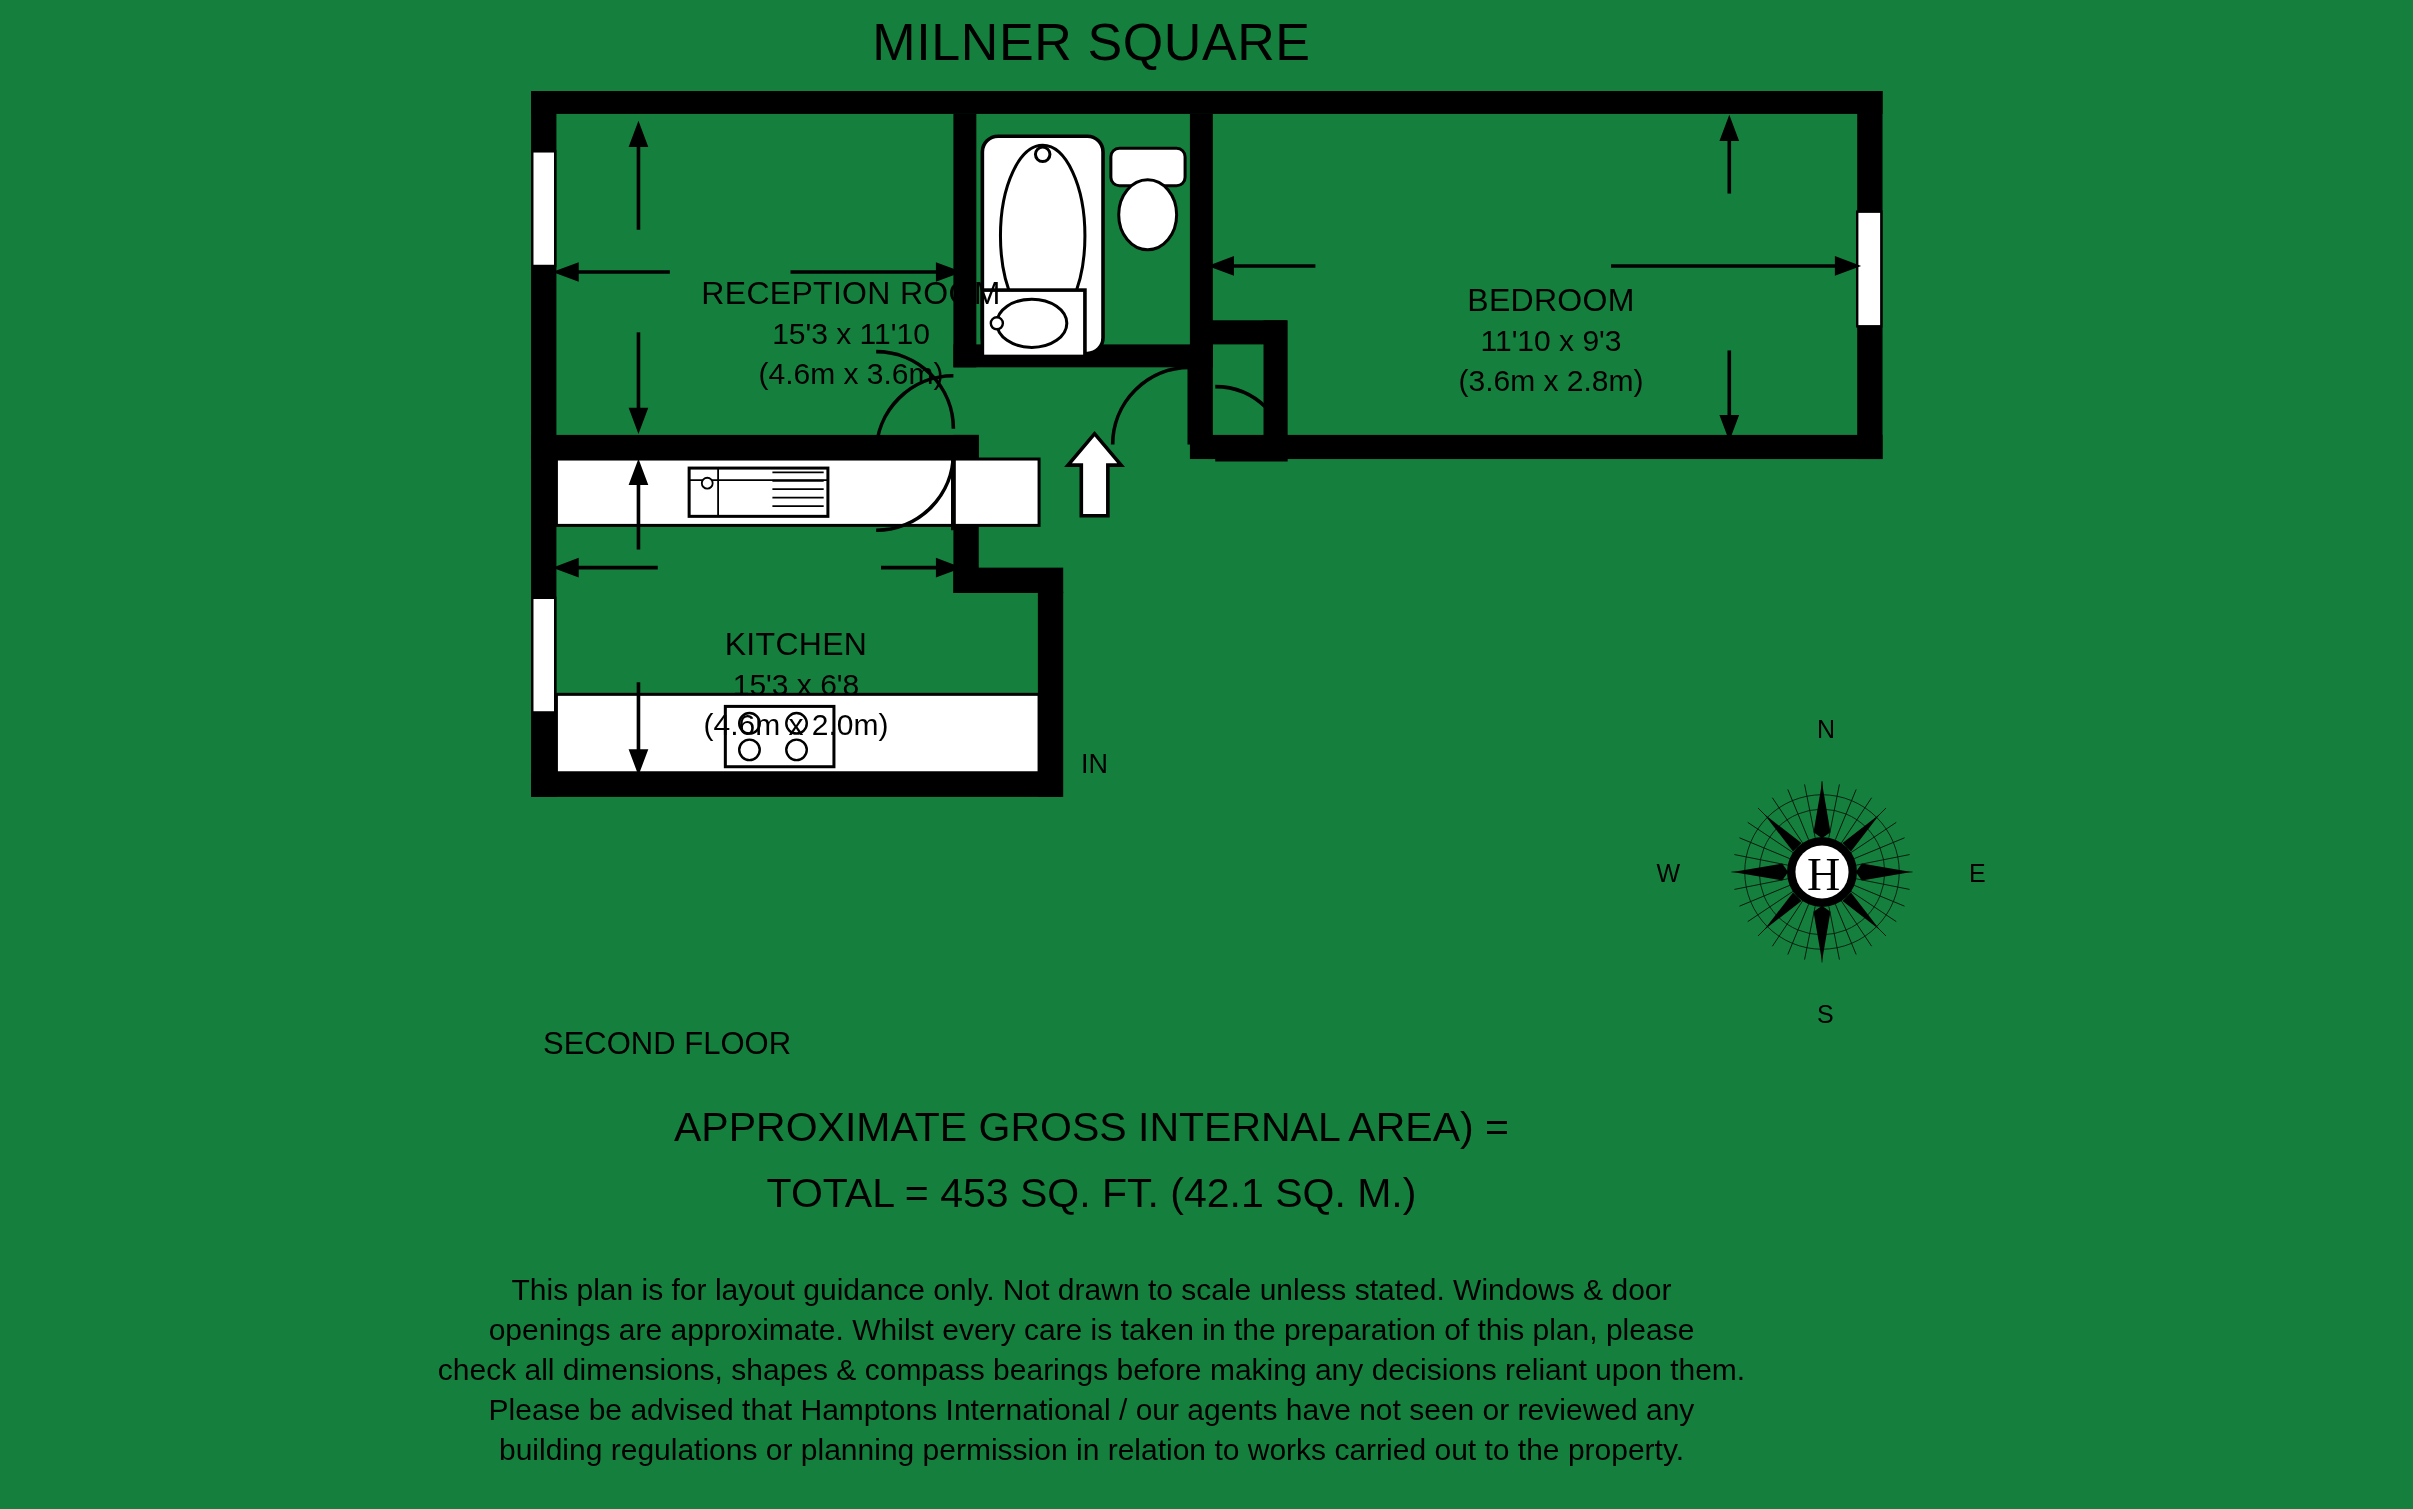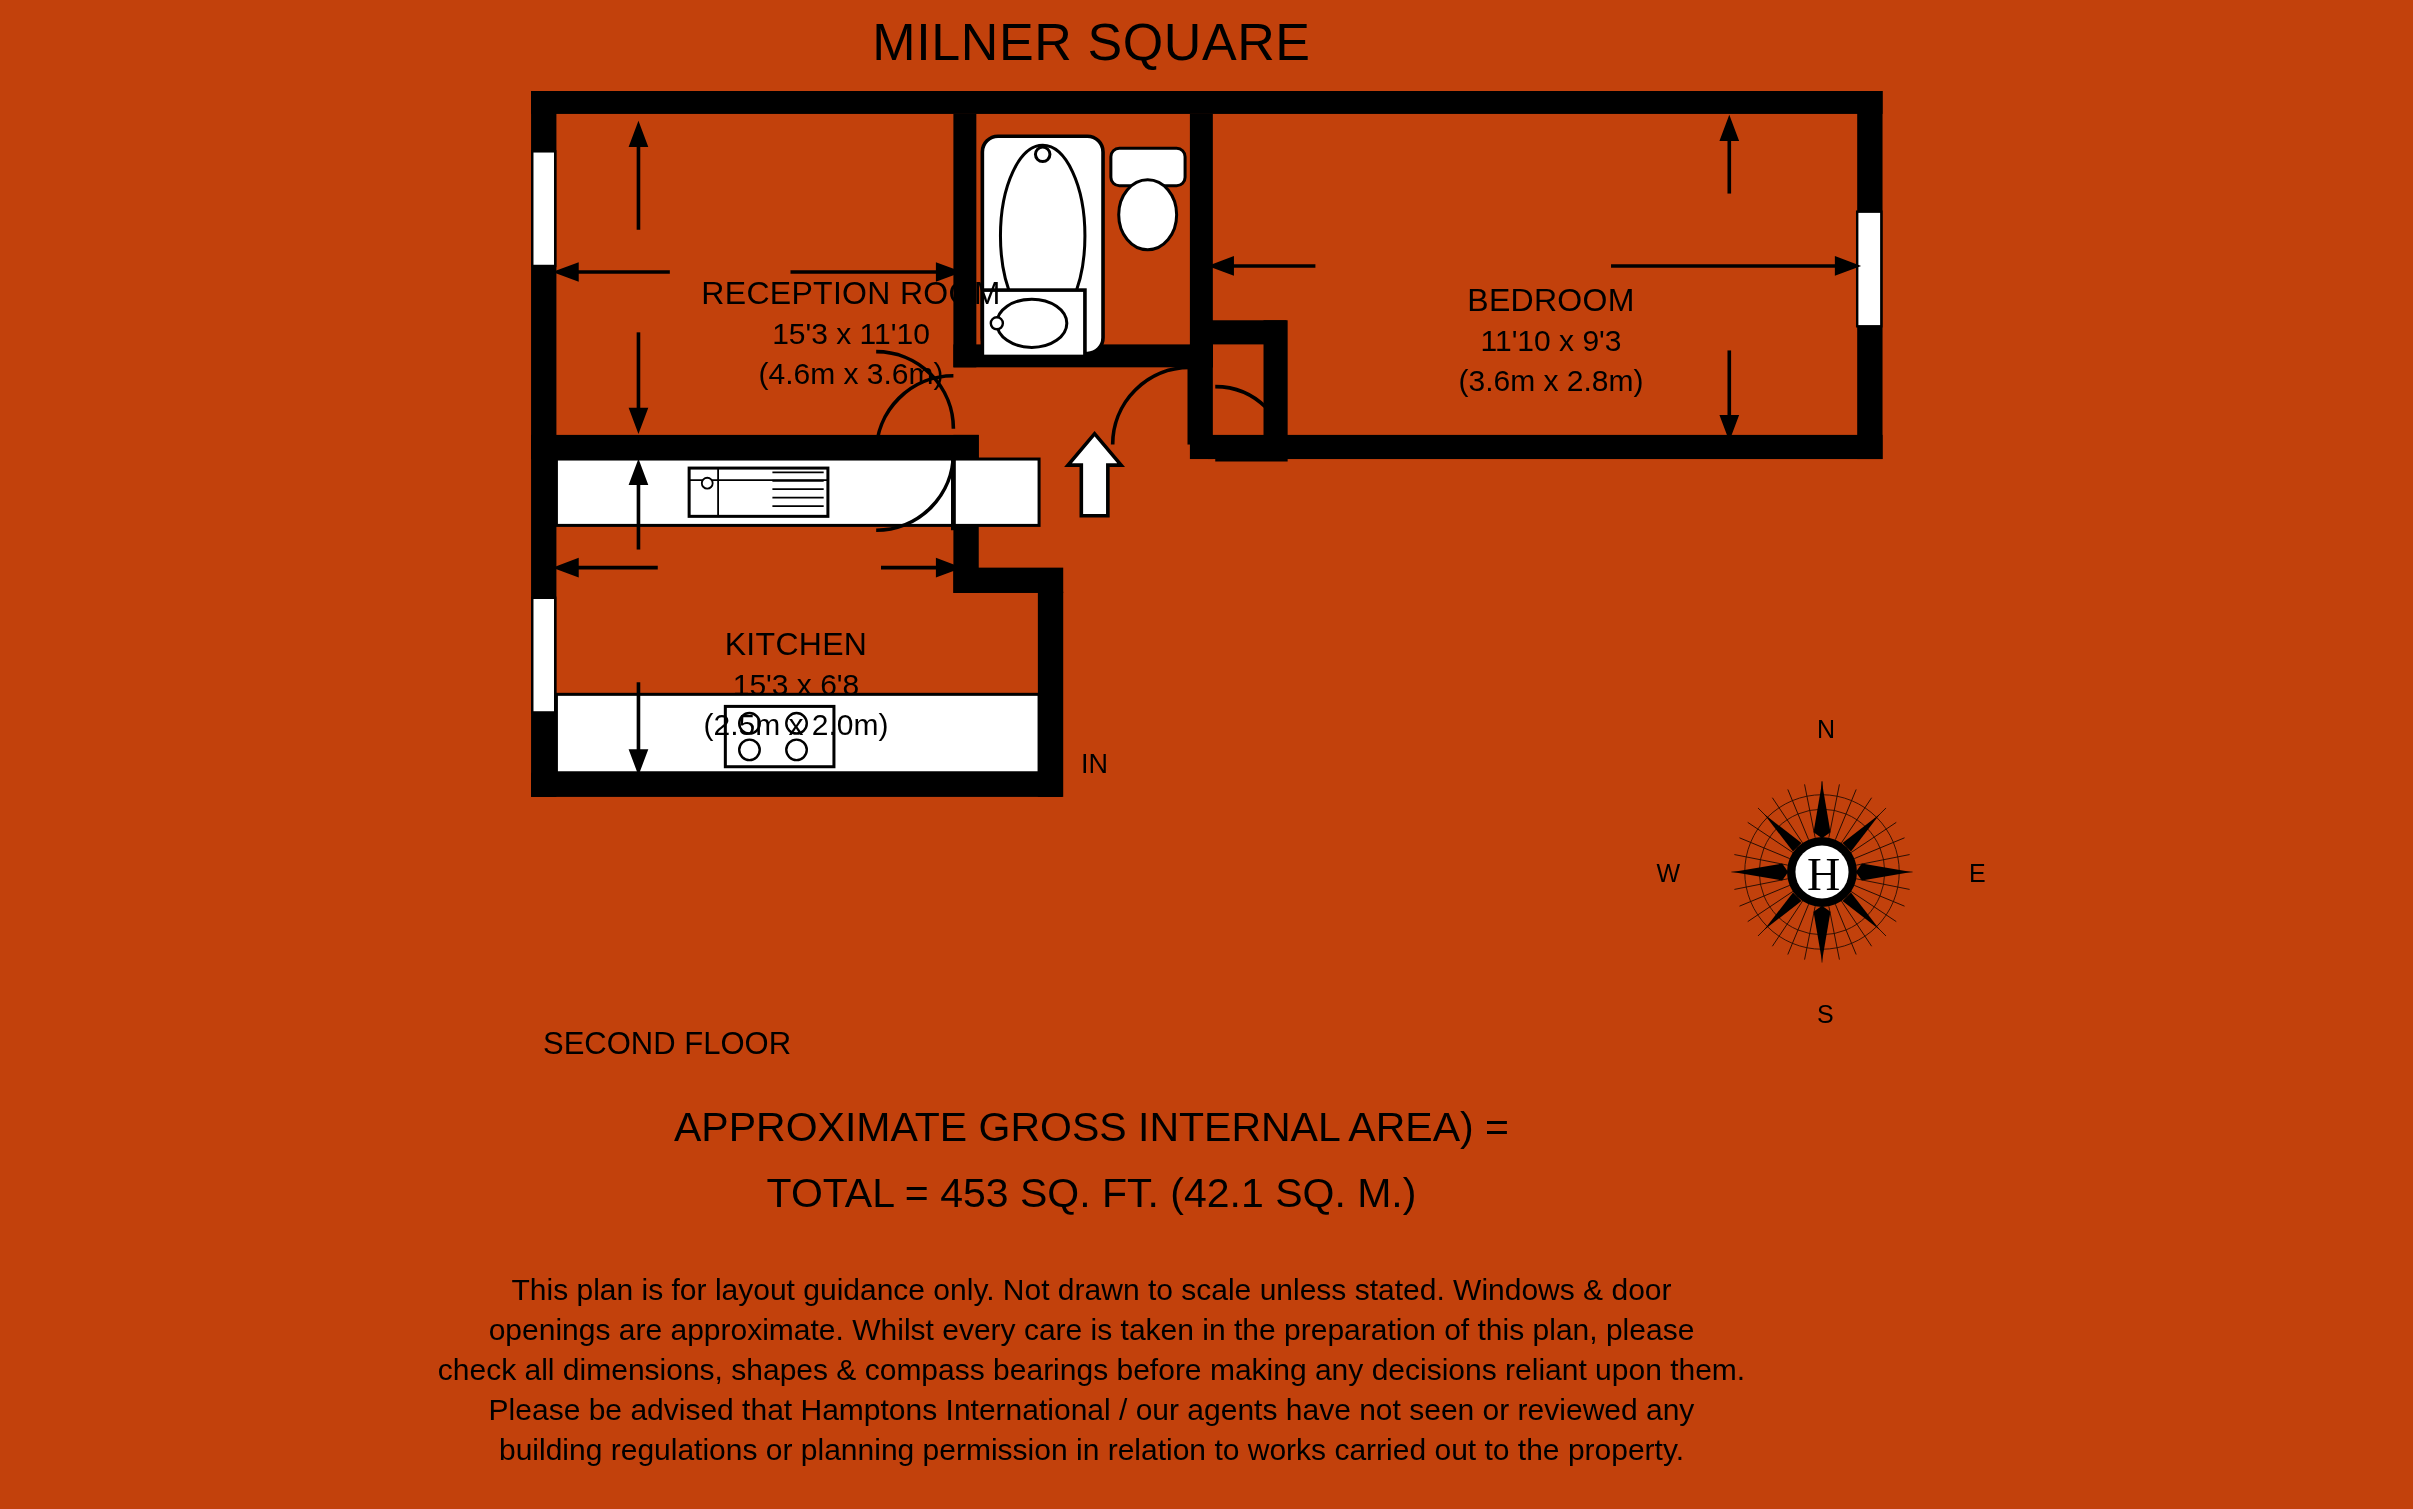--- a/index.html
+++ b/index.html
@@ -8,21 +8,21 @@
     background: #ffffff;
   }
   body {
     font-family: "Liberation Sans", sans-serif;
     color: #000000;
   }
   #page {
     position: relative;
     width: 2413px;
     height: 1510px;
-    background: #c2410c;
+    background: #15803d;
     overflow: hidden;
   }
 
   
   #plan-title {
     position: absolute;
     left: 0;
     top: 12px;
     width: 2413px;
     text-align: center;
@@ -263,21 +263,21 @@
 
     <div class="room-label" style="left:809px; top:163px; width:422px;margin-top:25px;">
       <div class="name">BEDROOM</div>
       <div>11'10 x 9'3</div>
       <div>(3.6m x 2.8m)</div>
     </div>
 
     <div class="room-label" style="left:54px; top:532px; width:422px;">
       <div class="name">KITCHEN</div>
       <div>15'3 x 6'8</div>
-      <div>(2.5m x 2.0m)</div>
+      <div>(4.6m x 2.0m)</div>
     </div>
 
     <div id="in-label" style="left:550px; top:646px;margin-top:12px;">IN</div>
   </div>
 
   <div id="compass">
     <svg width="338" height="314" viewBox="0 0 560 520">
       <g transform="translate(280,255)">
 
         <g stroke="#000" stroke-width="1.4" fill="none" opacity="0.85">

